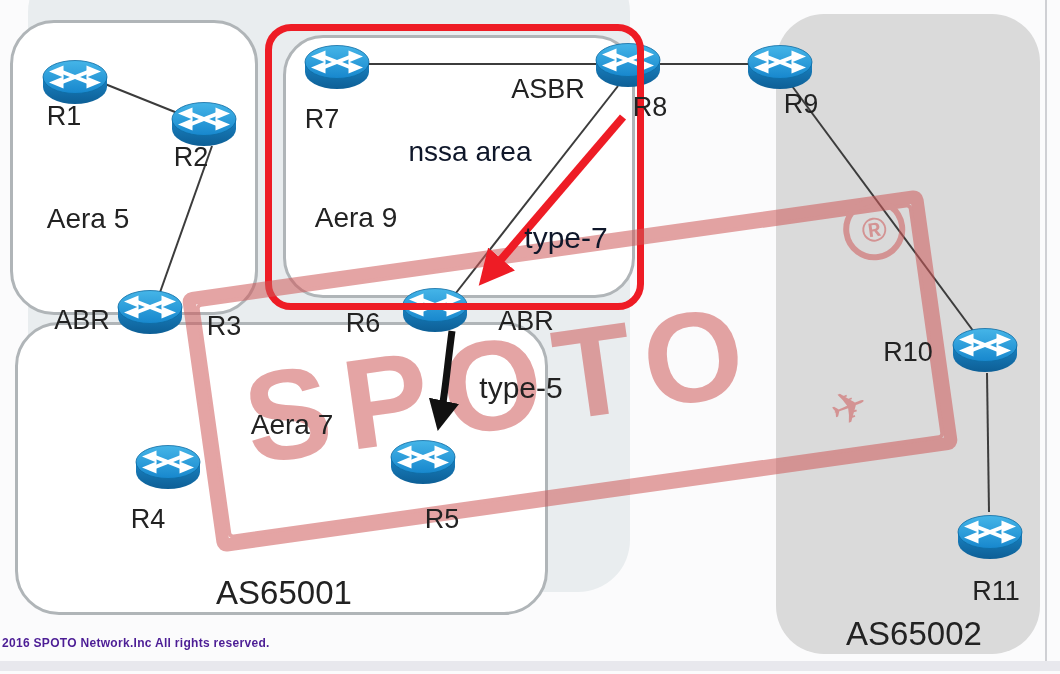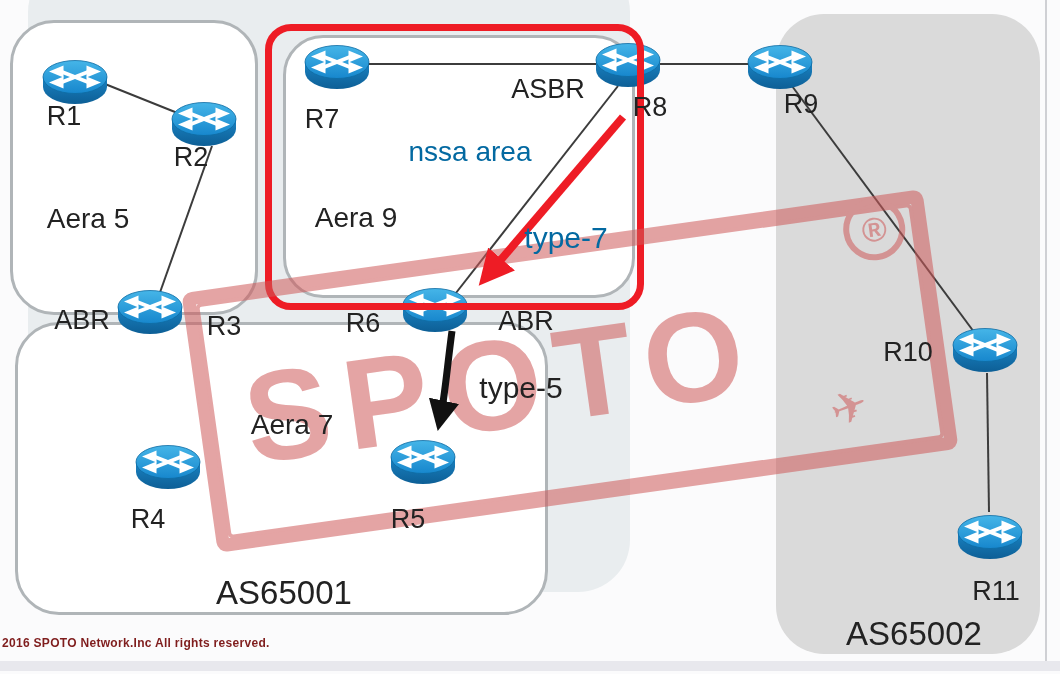--- a/index.html
+++ b/index.html
@@ -37,23 +37,23 @@
              border:6px solid #cf5a5a;border-radius:50%;color:#cf5a5a;
              font-size:34px;font-weight:bold;display:flex;align-items:center;
              justify-content:center;line-height:1;}
   .stamp-plane{position:absolute;right:84px;bottom:34px;font-size:44px;color:#cf5a5a;
                transform:rotate(-14deg);line-height:1;font-family:"DejaVu Sans",sans-serif;}
   
   .lbl{transform:translate(-50%,-50%);font-size:27px;color:#222;white-space:nowrap;
        z-index:6;line-height:1.1;}
   .area-lbl{font-size:28px;}
   .as-lbl{font-size:33px;}
-  .red-lbl{color:#0369a1;}
+  .red-lbl{color:#0f172a;}
   .big-lbl{font-size:30px;}
-  .copy{left:2px;top:636px;font-size:12px;font-weight:bold;color:#7f1d1d;z-index:6;
+  .copy{left:2px;top:636px;font-size:12px;font-weight:bold;color:#4c1d95;z-index:6;
         transform:none;letter-spacing:.3px;}
 </style>
 </head>
 <body>
 
 <svg width="0" height="0" style="position:absolute">
   <defs>
     <linearGradient id="rtop" x1="0" y1="0" x2="0" y2="1">
       <stop offset="0" stop-color="#45b5e8"></stop>
         <stop offset="1" stop-color="#1787cd"></stop>
@@ -153,21 +153,21 @@
     </marker>
   </defs>
   <line x1="623" y1="117" x2="487" y2="276" stroke="#ee1c25" stroke-width="8" marker-end="url(#mred)"></line>
   <path d="M452,331 C447,368 445,396 440,420" fill="none" stroke="#111111" stroke-width="7" marker-end="url(#mblk)"></path>
 </svg>
 
 <div class="abs lbl" style="left:64px;top:117px">R1</div>
 <div class="abs lbl" style="left:191px;top:158px">R2</div>
 <div class="abs lbl" style="left:224px;top:327px">R3</div>
 <div class="abs lbl" style="left:148px;top:520px">R4</div>
-<div class="abs lbl" style="left:408px;top:520px">R5</div>
+<div class="abs lbl" style="left:442px;top:520px">R5</div>
 <div class="abs lbl" style="left:363px;top:324px">R6</div>
 <div class="abs lbl" style="left:322px;top:120px">R7</div>
 <div class="abs lbl" style="left:650px;top:108px">R8</div>
 <div class="abs lbl" style="left:801px;top:105px">R9</div>
 <div class="abs lbl" style="left:908px;top:353px">R10</div>
 <div class="abs lbl" style="left:996px;top:592px">R11</div>
 
 <div class="abs lbl" style="left:82px;top:321px">ABR</div>
 <div class="abs lbl" style="left:526px;top:322px">ABR</div>
 <div class="abs lbl" style="left:548px;top:90px">ASBR</div>

